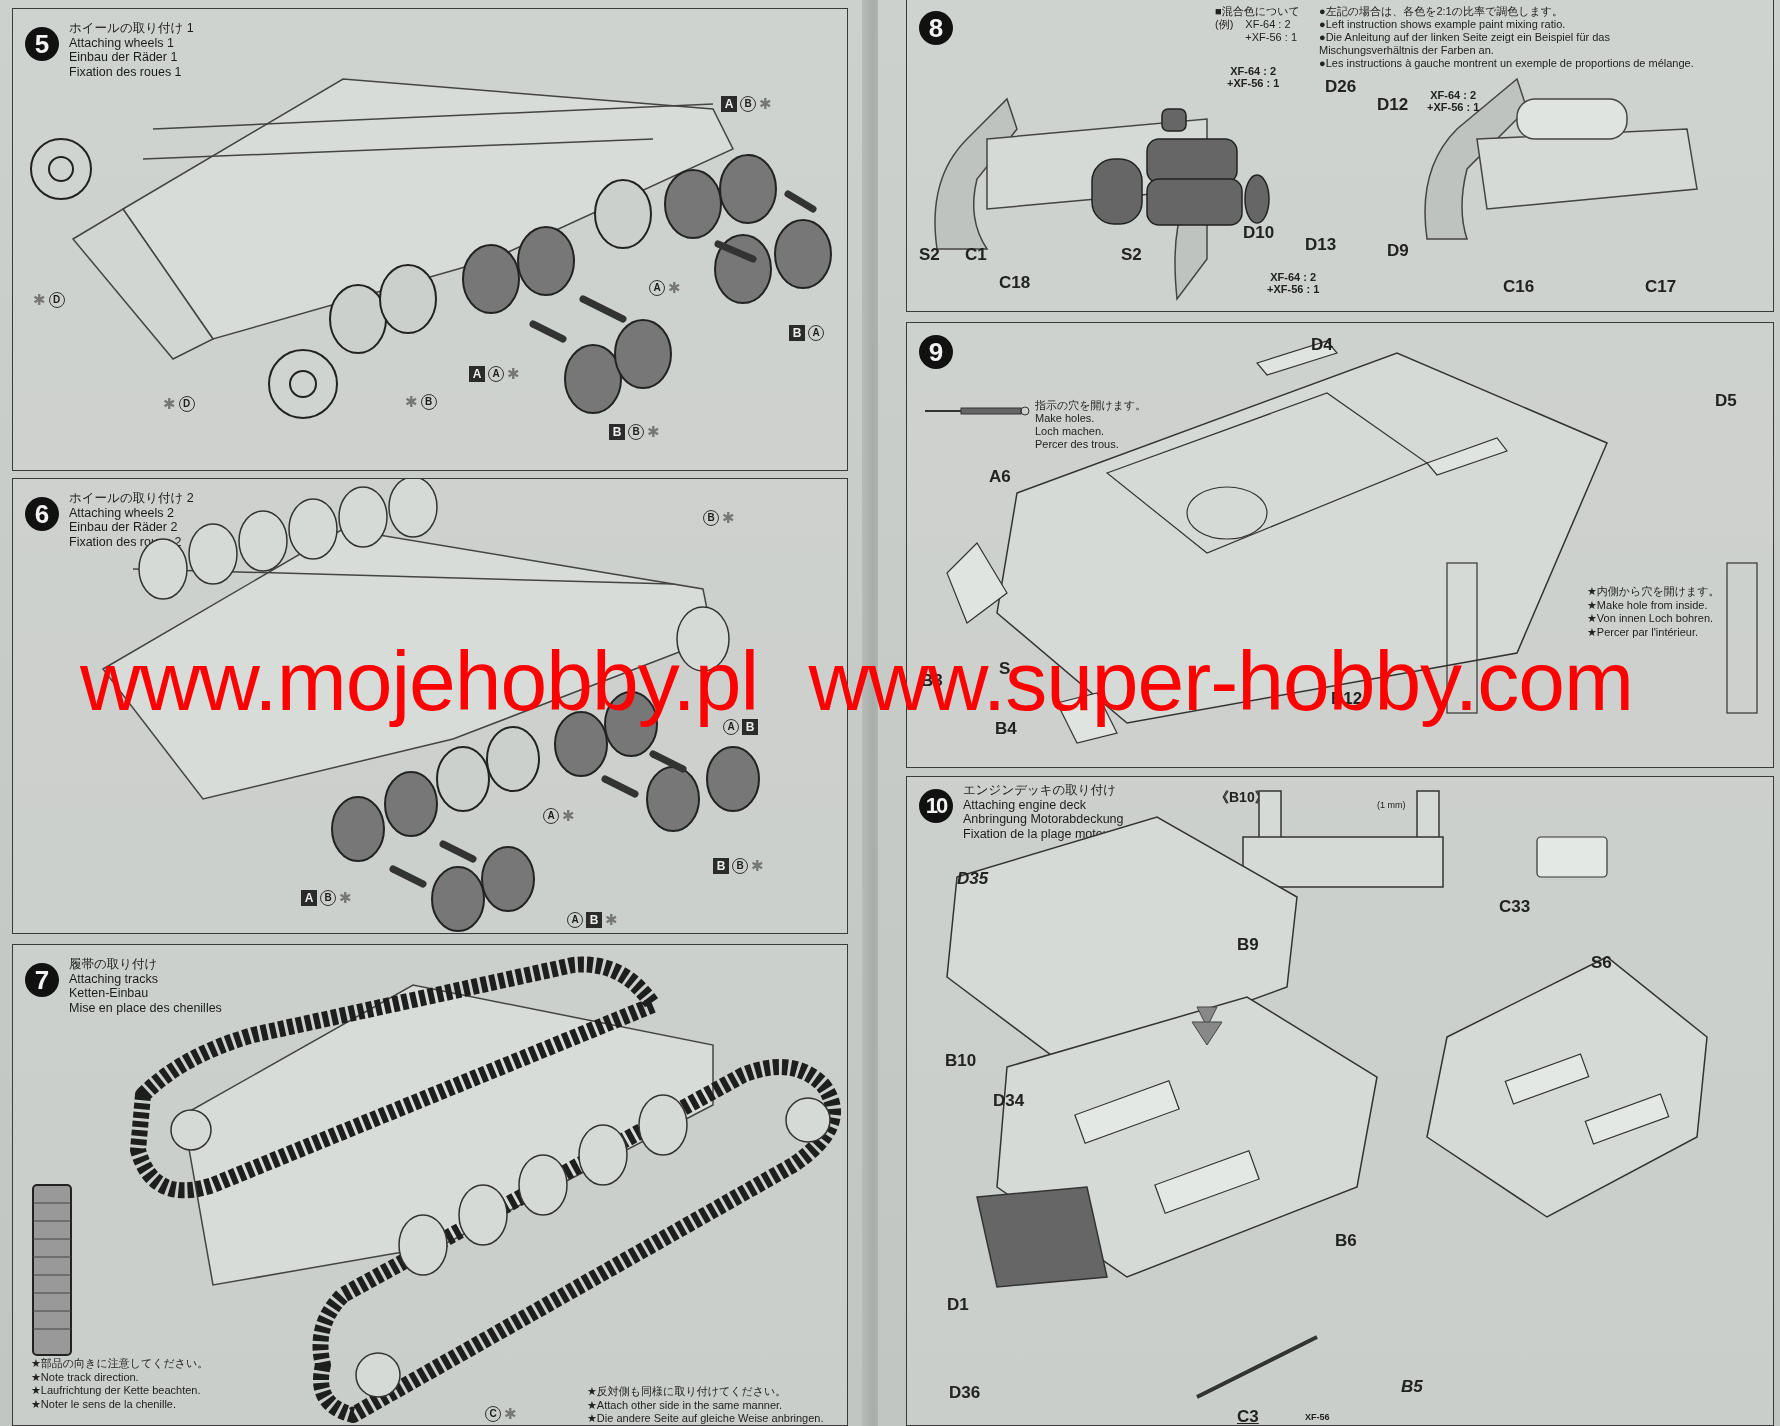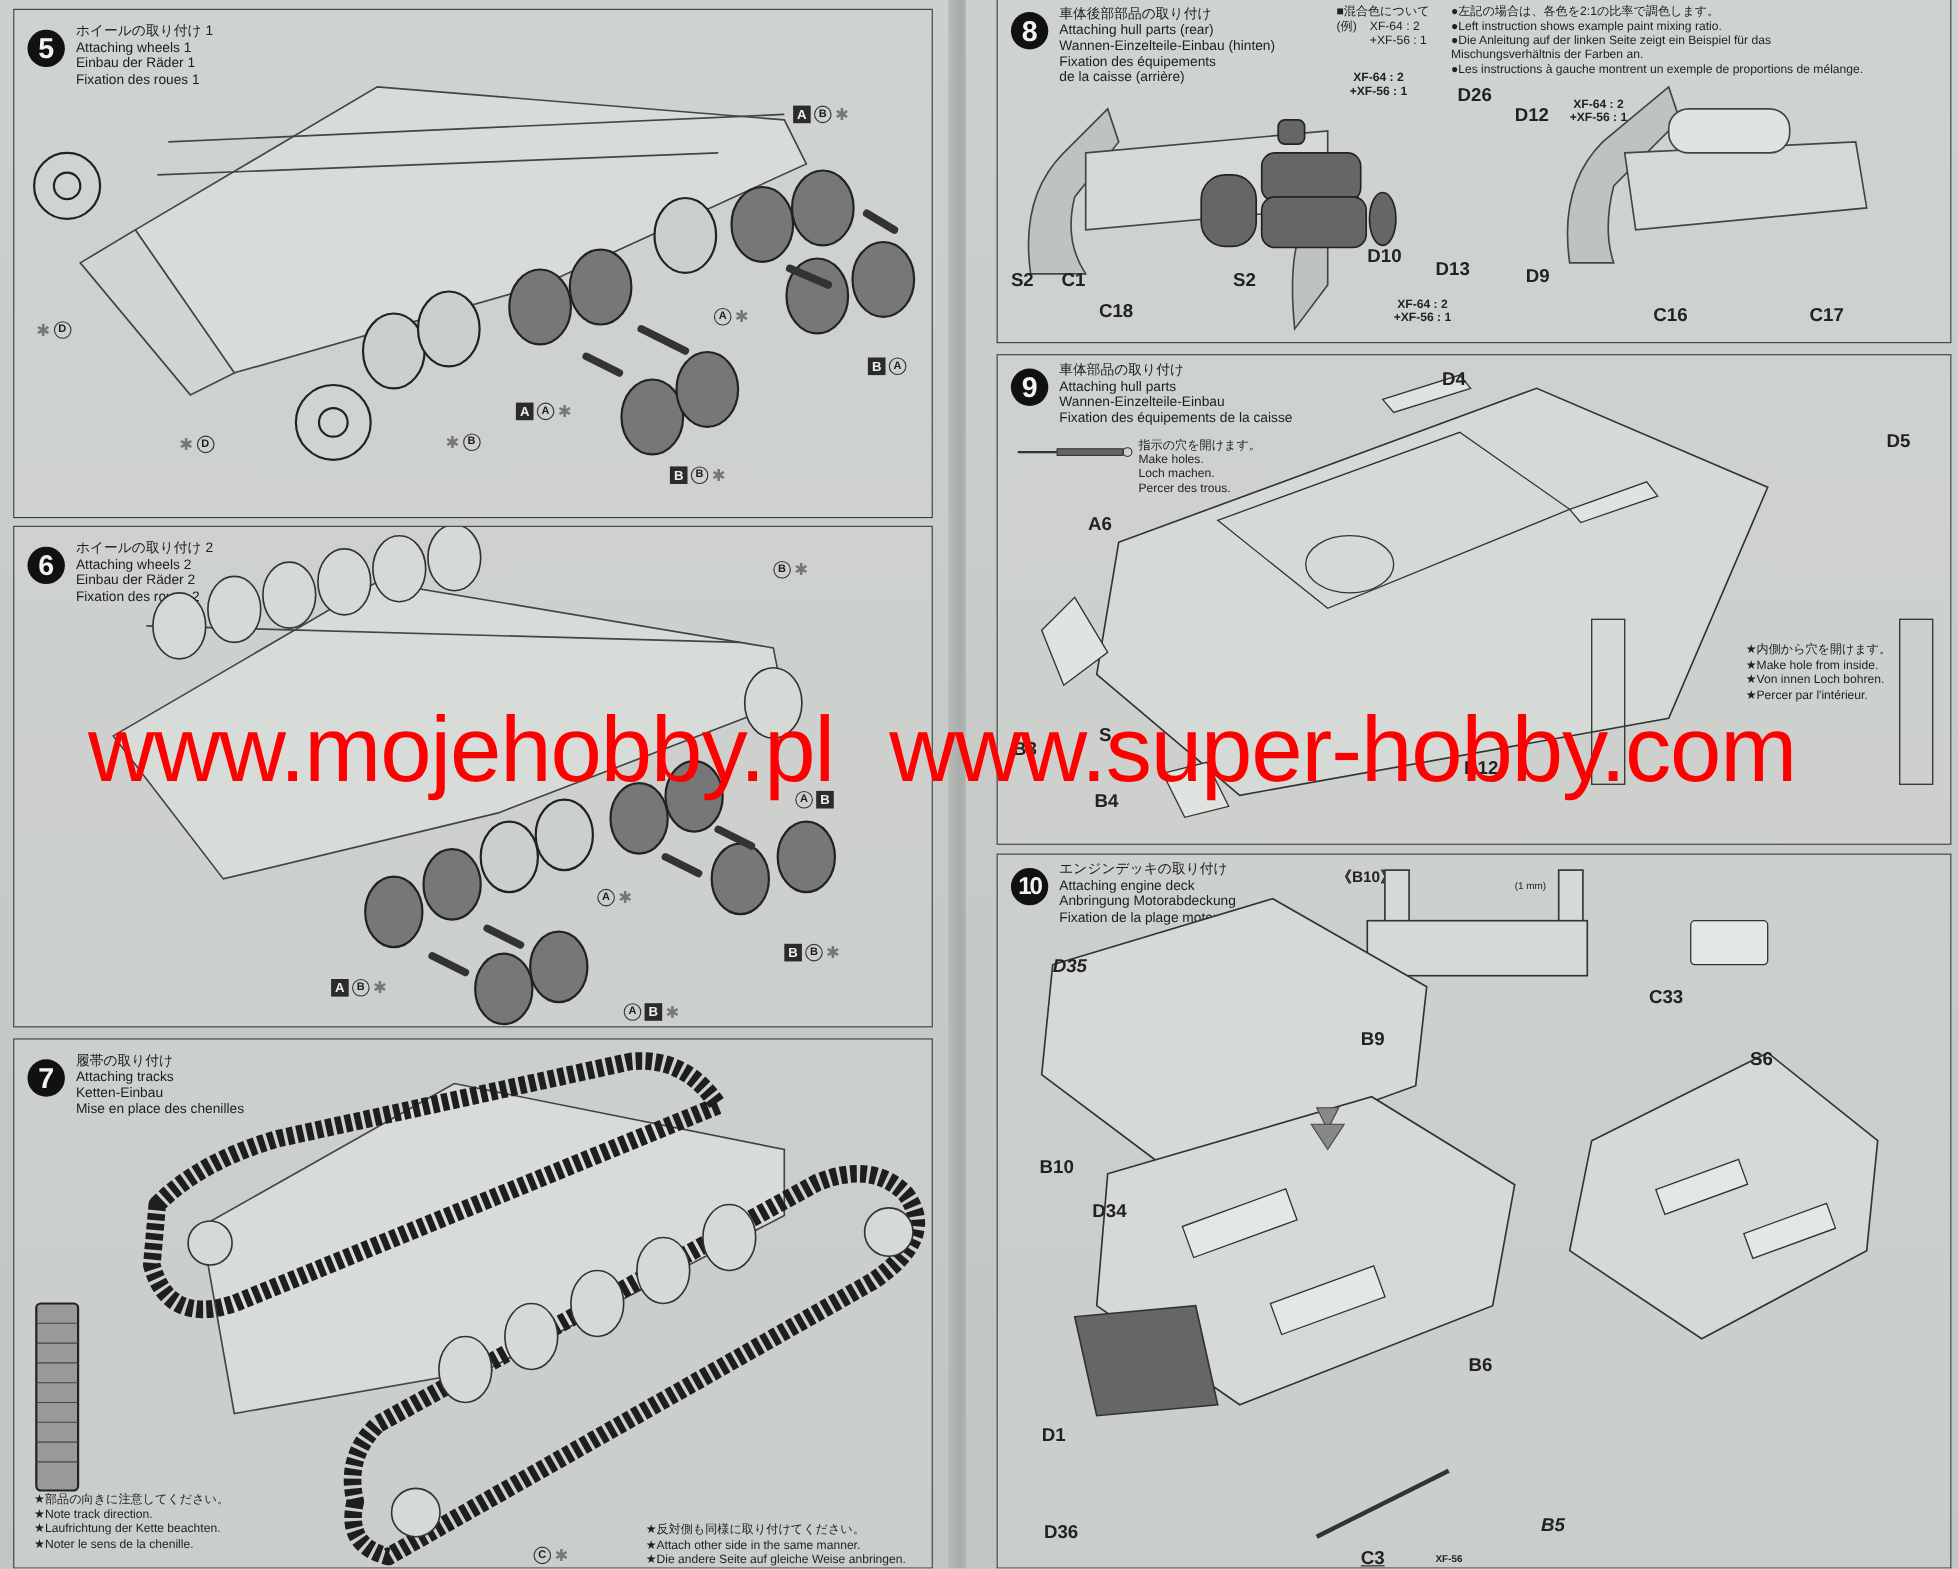--- a/index.html
+++ b/index.html
@@ -265,27 +265,20 @@
   <div class="note" style="left:574px;top:440px;">
     <div>★反対側も同様に取り付けてください。</div>
     <div>★Attach other side in the same manner.</div>
     <div>★Die andere Seite auf gleiche Weise anbringen.</div>
   </div>
 </div>
 
 <div class="panel" style="left:906px;top:-2px;width:868px;height:314px;">
   <div class="step-head" style="top:6px;">
     <div class="step-num">8</div>
-    <div class="step-lines">
-      <div class="jp">車体後部部品の取り付け</div>
-      <div>Attaching hull parts (rear)</div>
-      <div>Wannen-Einzelteile-Einbau (hinten)</div>
-      <div>Fixation des équipements</div>
-      <div>de la caisse (arrière)</div>
-    </div>
   </div>
   <div class="small" style="left:308px;top:6px;">
     <div>■混合色について</div>
     <div style="display:flex;gap:12px;">
       <span>(例)</span>
       <span>
         <div>XF-64 : 2</div>
         <div>+XF-56 : 1</div>
       </span>
     </div>
@@ -335,26 +328,20 @@
   <div class="label" style="left:336px;top:224px;">D10</div>
   <div class="label" style="left:398px;top:236px;">D13</div>
   <div class="label" style="left:480px;top:242px;">D9</div>
   <div class="label" style="left:596px;top:278px;">C16</div>
   <div class="label" style="left:738px;top:278px;">C17</div>
 </div>
 
 <div class="panel" style="left:906px;top:322px;width:868px;height:446px;">
   <div class="step-head" style="top:6px;">
     <div class="step-num">9</div>
-    <div class="step-lines">
-      <div class="jp">車体部品の取り付け</div>
-      <div>Attaching hull parts</div>
-      <div>Wannen-Einzelteile-Einbau</div>
-      <div>Fixation des équipements de la caisse</div>
-    </div>
   </div>
   <svg class="drawing" width="120" height="12" style="left:18px;top:82px;">
     <line x1="0" y1="6" x2="36" y2="6" stroke="#333" stroke-width="2"></line>
     <rect x="36" y="3" width="60" height="6" fill="#666" stroke="#333"></rect>
     <circle cx="100" cy="6" r="4" fill="none" stroke="#333"></circle>
   </svg>
   <div class="small" style="left:128px;top:76px;">
     <div>指示の穴を開けます。</div>
     <div>Make holes.</div>
     <div>Loch machen.</div>

